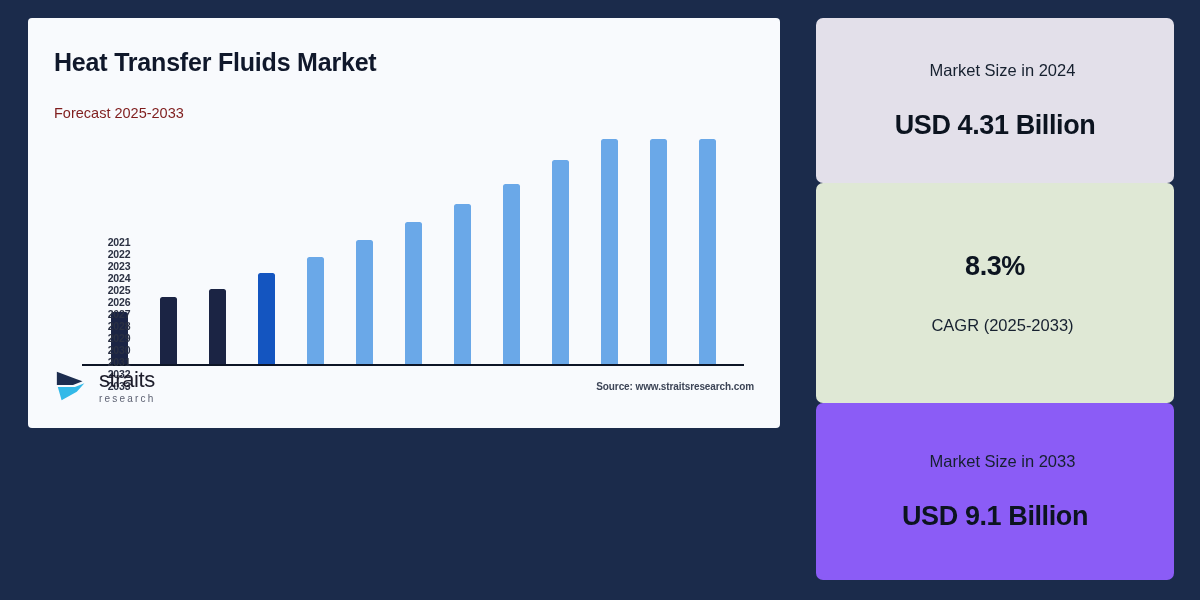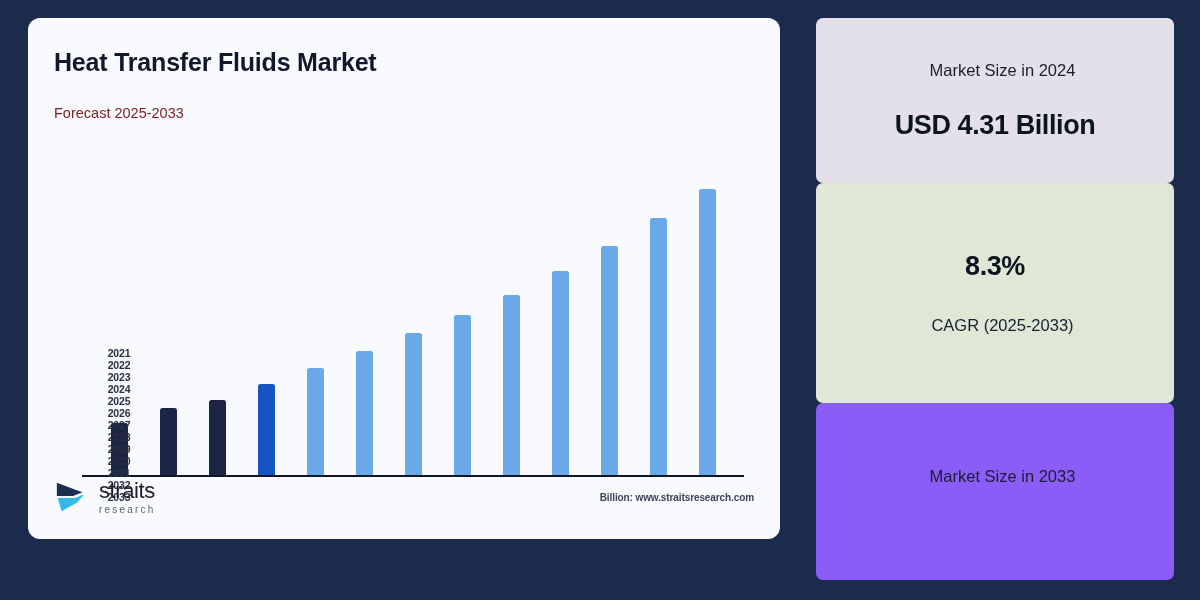--- a/index.html
+++ b/index.html
@@ -22,23 +22,23 @@
     inset: 0;
     display: flex;
     padding: 18px 24px 20px 28px;
     gap: 36px;
   }
 
   
   .main-panel {
     position: relative;
     width: 752px;
-    height: 521px;
+    height: 410px;
     background: #f8fafd;
-    border-radius: 12px;
+    border-radius: 4px;
     flex: 0 0 auto;
     padding: 22px 26px 16px 26px;
     display: flex;
     flex-direction: column;
   }
 
   .panel-title {
     font-size: 25px;
     font-weight: bold;
     color: #10182b;
@@ -293,34 +293,35 @@
       <div class="logo">
         <svg class="logo-mark" viewBox="0 0 40 42">
           <path id="logo-dark-path" d="M3 6 L24 14 L30 16 L20 20 L3 20 Z" fill="#1d2d4f"></path>
           <path id="logo-light-path" d="M4 22 L22 22 L32 18 L24 27 L8 36 Z" fill="#33b9e8"></path>
         </svg>
         <div class="logo-text">
           <span class="logo-word">straits</span>
           <span class="logo-sub">research</span>
         </div>
       </div>
-      <div class="source-text">Billion: www.straitsresearch.com</div>
+      <div class="source-text">Source: www.straitsresearch.com</div>
     </div>
   </div>
 
   <div class="cards">
 
     <div class="card card-1">
       <div class="card-label">Market Size in 2024</div>
       <div class="card-value">USD 4.31 Billion</div>
     </div>
 
     <div class="card card-2">
       <div class="card-value">8.3%</div>
       <div class="card-label">CAGR (2025-2033)</div>
     </div>
 
     <div class="card card-3">
       <div class="card-label">Market Size in 2033</div>
+      <div class="card-value">USD 9.1 Billion</div>
     </div>
 
   </div>
 </div>
 
 </body></html>

